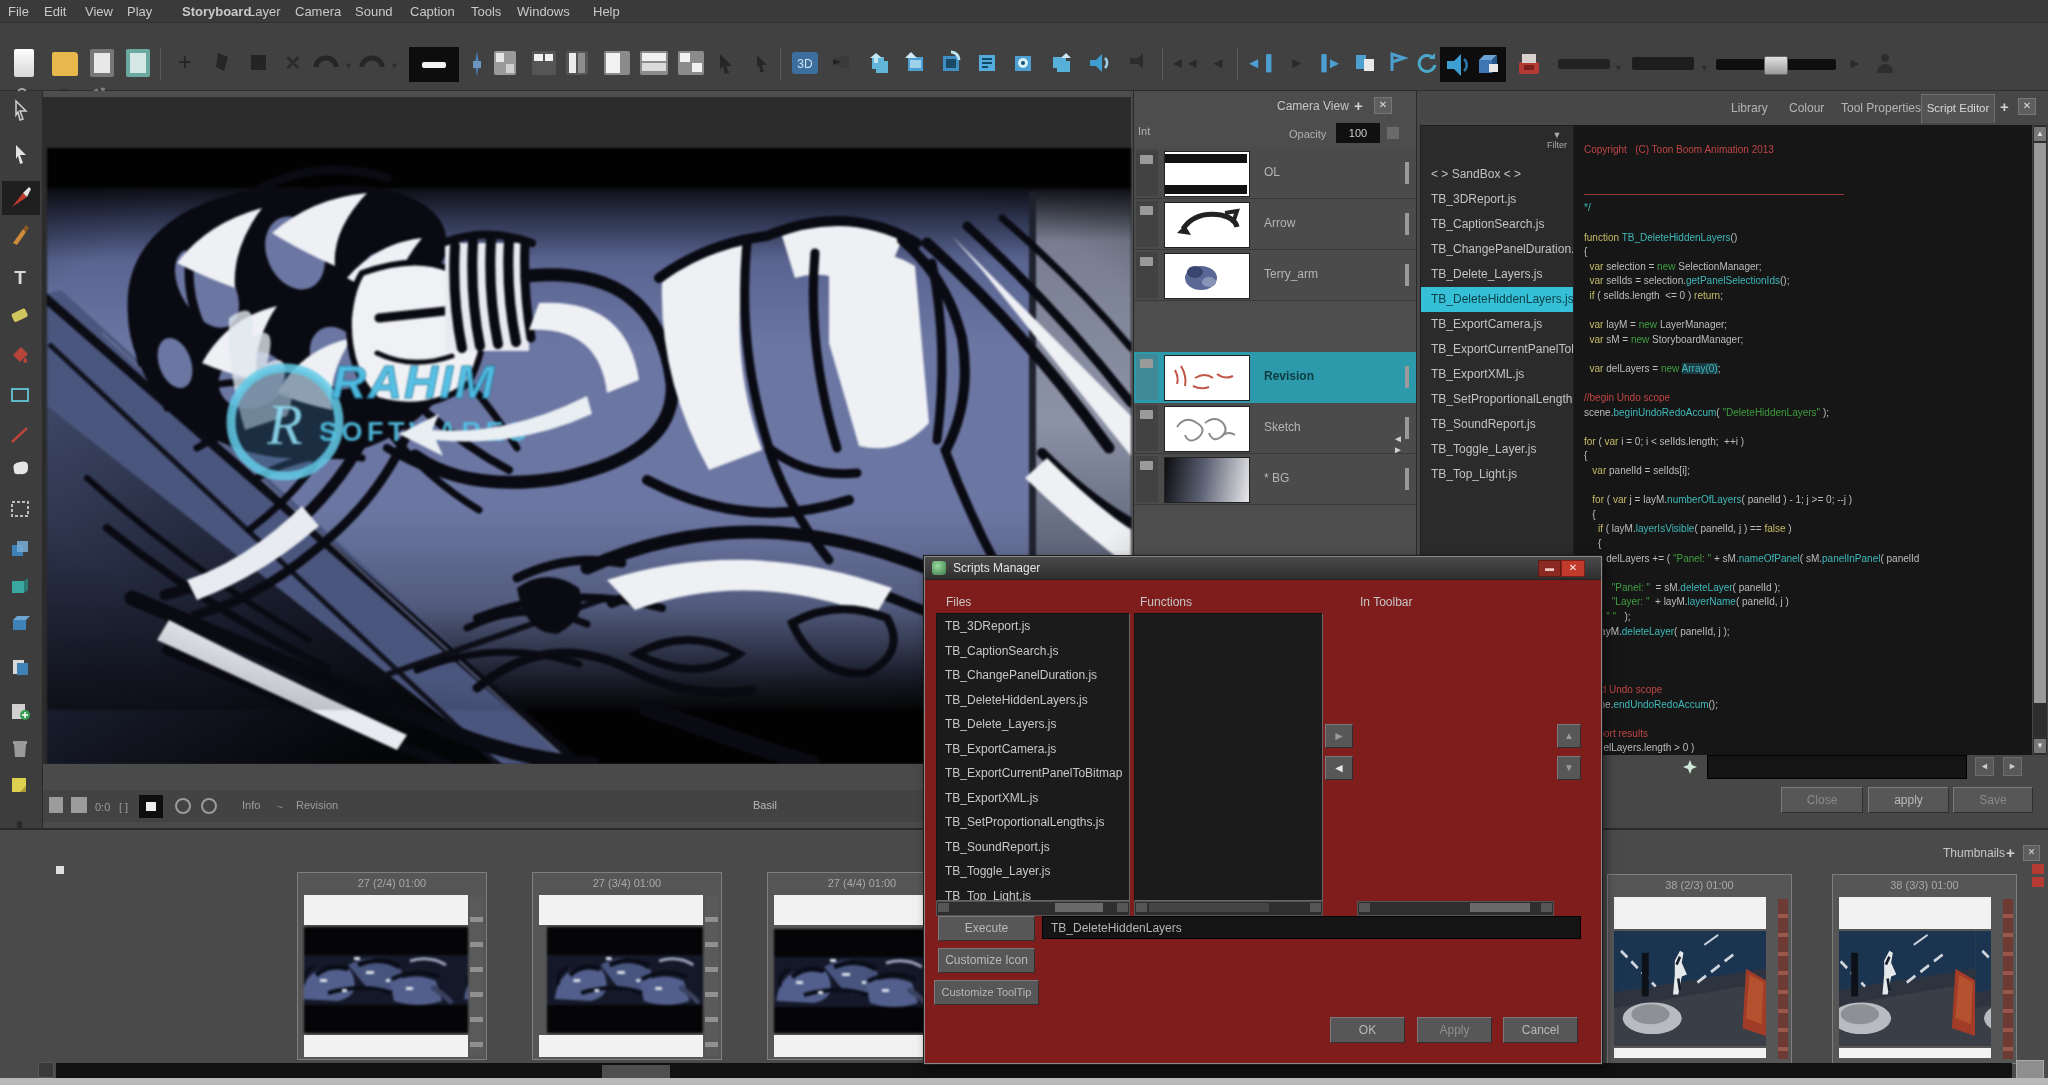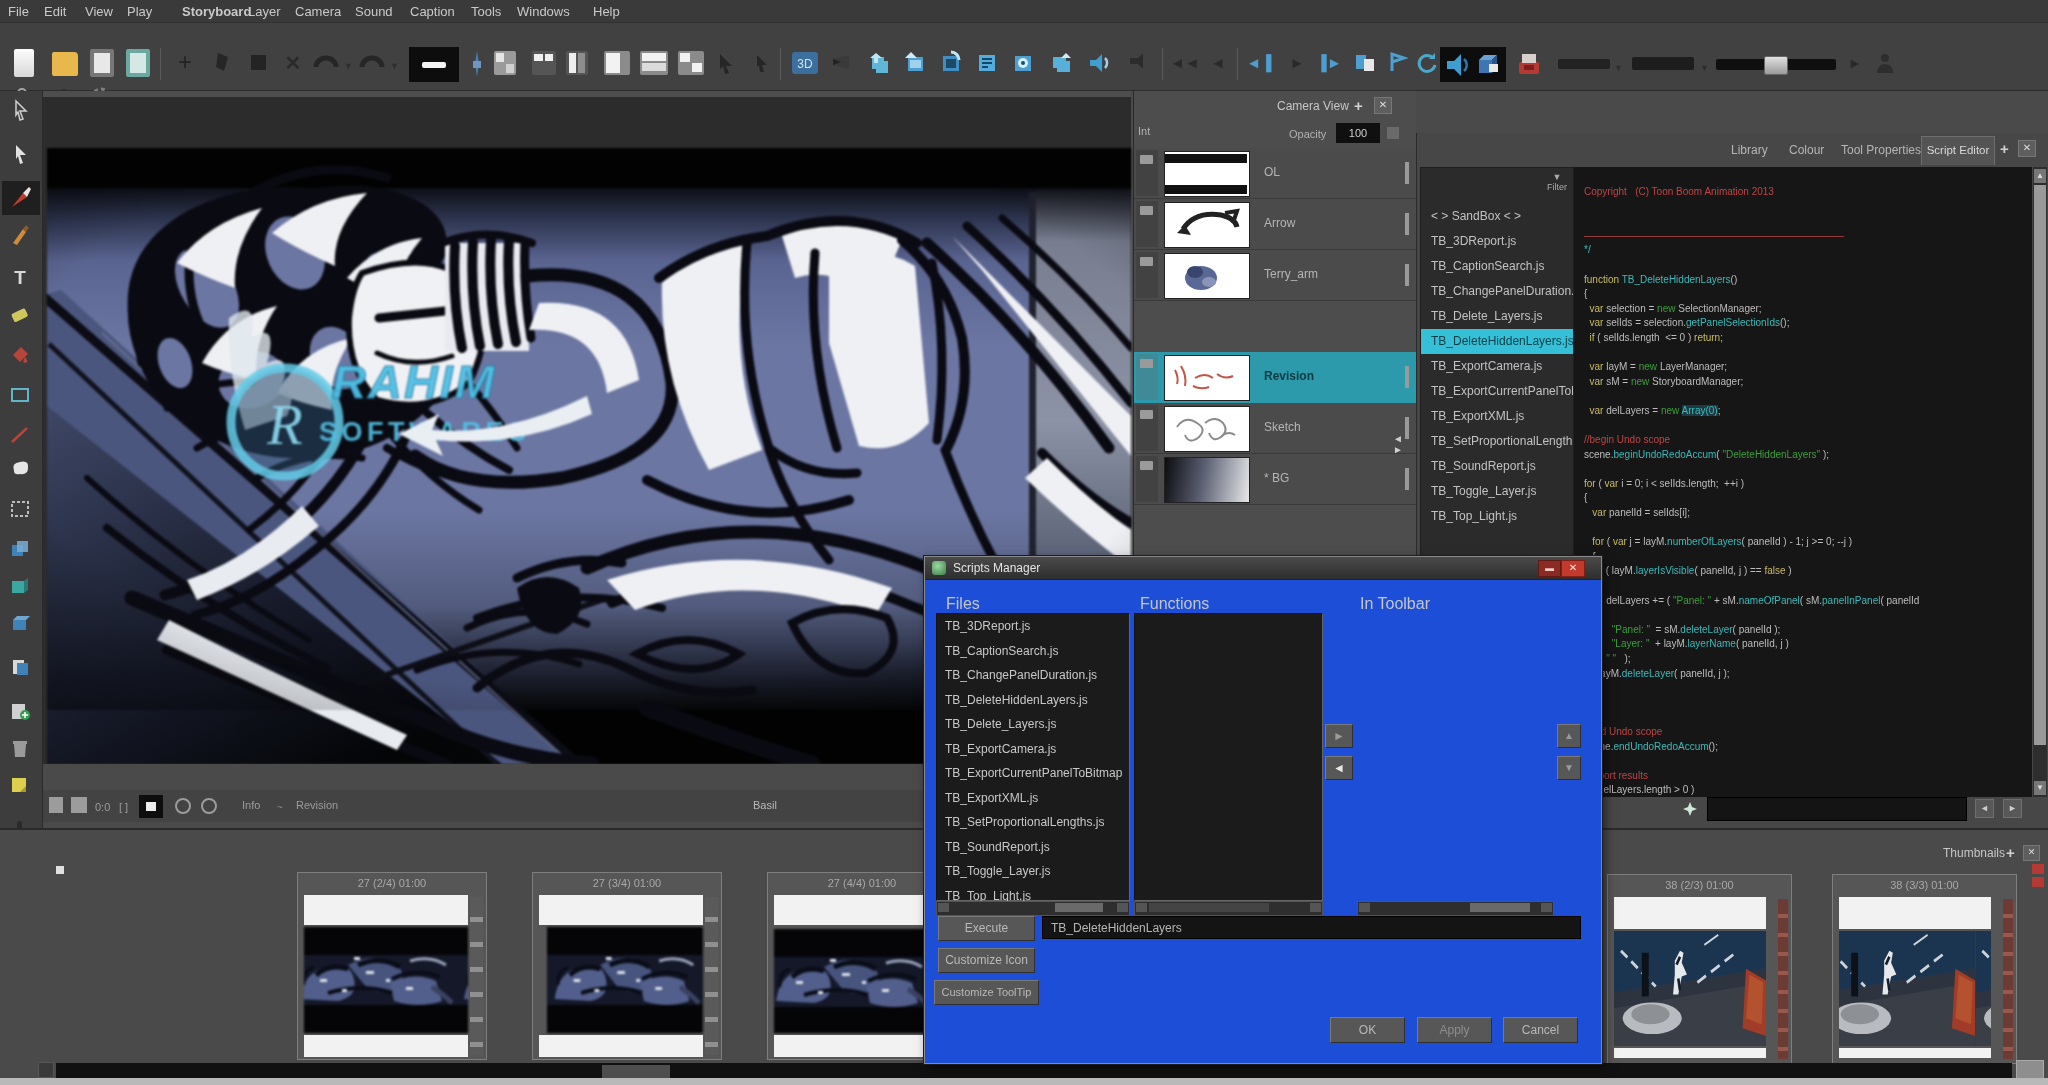--- a/index.html
+++ b/index.html
@@ -12,21 +12,21 @@
 .lrow{position:absolute;left:0;width:282px;height:50px;border-bottom:1px solid #3a3a3a;background:#4b4b4b;}
 .lthumb{position:absolute;left:30px;top:3px;width:84px;height:44px;background:#fff;border:1px solid #222;}
 .lname{position:absolute;left:130px;top:17px;font-size:12px;color:#b5b5b5;}
 .licon{position:absolute;left:2px;top:2px;width:22px;height:46px;background:#424242;}
 .licon::after{content:"";position:absolute;left:4px;top:5px;width:13px;height:9px;background:#9a9a9a;border-radius:1px;}
 .lbar{position:absolute;right:7px;top:14px;width:4px;height:22px;background:#9a9a9a;}
 .fitem{height:25px;line-height:25px;color:#c2c2c2;font-size:12px;padding-left:10px;white-space:nowrap;overflow:hidden;}
 .code{font-family:Liberation Sans, sans-serif;font-size:10px;line-height:14.6px;}
 .r{color:#c04545;} .y{color:#c8bb66;} .t{color:#3fb9b9;} .g{color:#3f9e3f;} .w{color:#bdbdbd;}
 .btn3{position:absolute;background:#575757;border-top:1px solid #7a7a7a;border-left:1px solid #7a7a7a;border-right:1px solid #2f2f2f;border-bottom:1px solid #2f2f2f;color:#b9b9b9;font-size:12px;text-align:center;}
-.dlabel{position:absolute;color:#c6c6c6;font-size:16px;}
+.dlabel{position:absolute;color:#c6c6c6;font-size:12px;}
 .dlist{position:absolute;background:#1b1b1b;border:1px solid #141414;border-right-color:#666;border-bottom-color:#666;}
 .ditem{height:24.5px;line-height:24.5px;color:#c8c8c8;font-size:12px;padding-left:8px;white-space:nowrap;}
 .hsb{position:absolute;height:13px;background:#2e2e2e;border:1px solid #555;}
 .thdr{position:absolute;top:4px;left:0;right:0;text-align:center;color:#a8a8a8;font-size:11px;}
 .tw{position:absolute;left:6px;background:#f2f2f2;}
 .thumbL,.thumbR{width:188px;height:186px;background:#565656;border:1px solid #7e7e7e;}
 .thumbR{width:183px;height:188px;}
 .thumbL::after{content:"";position:absolute;right:3px;top:24px;width:13px;height:158px;background:repeating-linear-gradient(#5a5a5a 0 20px,#909090 20px 25px);}
 .thumbR::after{content:"";position:absolute;right:3px;top:24px;width:10px;height:160px;background:repeating-linear-gradient(#6e3a34 0 15px,#9a584a 15px 19px);}
 </style>
@@ -535,21 +535,21 @@
       </div>
 <div class="lrow" style="top:363px;">
         <div class="licon"></div>
         <div class="lthumb" style="background:linear-gradient(100deg,#0c0c0e 0%,#5a5f72 45%,#e8e8ea 100%);"></div>
         <span class="lname">* BG</span>
         <div class="lbar"></div>
       </div>
 <div class="abs" style="left:259px;top:342px;color:#cfcfcf;font-size:10px;">◄<br>►</div>
 </div>
 
-<div id="scriptpanel" class="abs" style="left:1416px;top:91px;width:632px;height:737px;background:#474747;border-left:1px solid #2a2a2a;margin-top:42px;">
+<div id="scriptpanel" class="abs" style="left:1416px;top:91px;width:632px;height:737px;background:#474747;border-left:1px solid #2a2a2a;">
 
 <span class="abs" style="left:314px;top:10px;font-size:12px;color:#b5b5b5;">Library</span>
 <span class="abs" style="left:372px;top:10px;font-size:12px;color:#b5b5b5;">Colour</span>
 <span class="abs" style="left:424px;top:10px;font-size:12px;color:#b5b5b5;">Tool Properties</span>
 <div class="abs" style="left:504px;top:3px;width:72px;height:28px;background:#545454;border:1px solid #6e6e6e;border-bottom:none;color:#d8d8d8;font-size:11.5px;text-align:center;line-height:26px;">Script Editor</div>
 <span class="abs" style="left:583px;top:7px;font-size:15px;color:#d2d2d2;font-weight:bold;">+</span>
 <div class="abs" style="left:601px;top:7px;width:16px;height:15px;background:#5e5e5e;border:1px solid #777;color:#ddd;font-size:10px;text-align:center;line-height:14px;">✕</div>
 
 <div class="abs" style="left:3px;top:34px;width:152px;height:630px;background:#2b2b2b;border:1px solid #1f1f1f;">
 <div class="abs" style="right:6px;top:4px;color:#aaa;font-size:9px;text-align:center;">▼<br>Filter</div>
@@ -731,21 +731,21 @@
         <div class="tw" style="top:173px;width:152px;height:10px;"></div>
       </div>
 
 <div class="abs" style="left:38px;top:232px;width:14px;height:14px;background:#3a3a3a;border:1px solid #555;"></div>
 <div class="abs" style="left:56px;top:233px;width:1956px;height:16px;background:#111;">
 <div class="abs" style="left:546px;top:2px;width:68px;height:13px;background:#4e4e4e;"></div>
 </div>
 <div class="abs" style="left:2016px;top:230px;width:26px;height:17px;background:#8e8e8e;border:1px solid #aaa;"></div>
 </div>
 
-<div id="dialog" class="abs" style="left:924px;top:556px;width:676px;height:506px;background:#1d4ed8;border:1px solid #8a8a8a;outline:1px solid #1d1d1d;box-shadow:3px 4px 10px rgba(0,0,0,.55);">
+<div id="dialog" class="abs" style="left:924px;top:556px;width:676px;height:506px;background:#7f1d1d;border:1px solid #8a8a8a;outline:1px solid #1d1d1d;box-shadow:3px 4px 10px rgba(0,0,0,.55);">
 <div class="abs" style="left:0;top:0;width:676px;height:22px;background:linear-gradient(#4a4a4a,#2e2e2e);border-bottom:1px solid #222;">
 <div class="abs" style="left:7px;top:4px;width:14px;height:14px;background:radial-gradient(circle at 40% 35%,#9adBa0,#3e7a48);border-radius:3px;"></div>
 <span class="abs" style="left:28px;top:4px;font-size:12px;color:#e4e4e4;">Scripts Manager</span>
 <div class="abs" style="left:613px;top:3px;width:21px;height:15px;background:#8a2a22;border:1px solid #601a14;color:#f0c9c4;font-size:9px;text-align:center;line-height:14px;">▬</div>
 <div class="abs" style="left:636px;top:3px;width:22px;height:15px;background:#c23a2c;border:1px solid #7e2018;color:#fce8e4;font-size:10px;text-align:center;line-height:14px;">✕</div>
 </div>
 <span class="dlabel" style="left:21px;top:38px;">Files</span>
 <span class="dlabel" style="left:215px;top:38px;">Functions</span>
 <span class="dlabel" style="left:435px;top:38px;">In Toolbar</span>
 <div class="dlist" style="left:11px;top:56px;width:192px;height:286px;">

